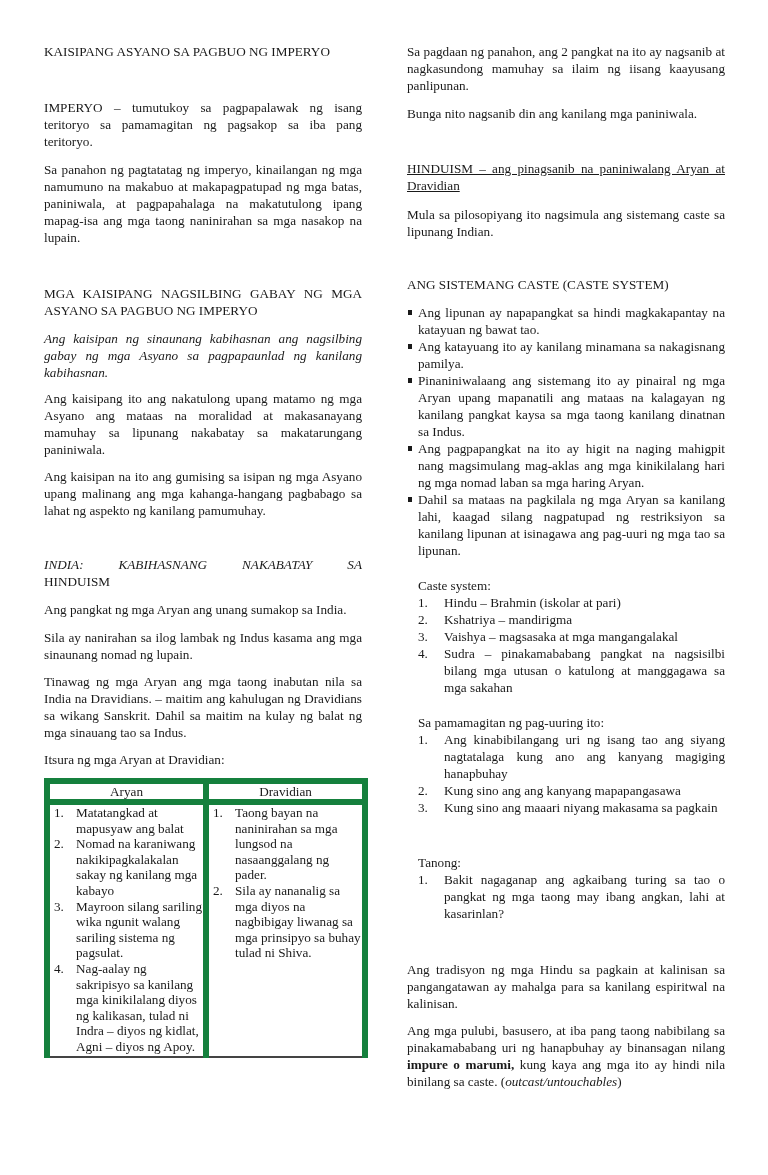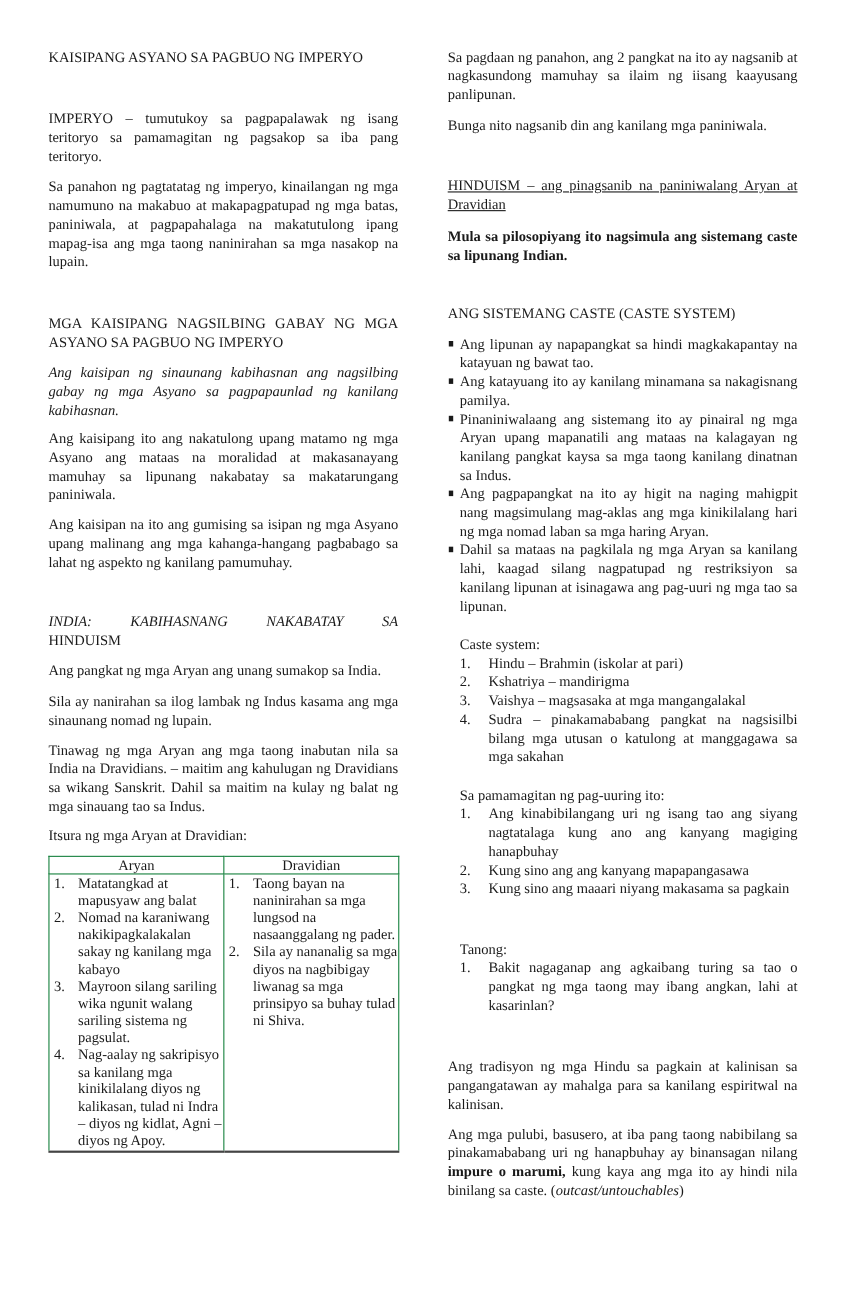--- a/index.html
+++ b/index.html
@@ -22,21 +22,21 @@
     width: 4px; height: 5px; background: #1a1a1a;
   }
   ol.num { list-style: none; margin: 0; padding: 0; }
   ol.num li { position: relative; padding-left: 26px; text-align: justify; }
   ol.num li .n { position: absolute; left: 0; top: 0; }
   table.cmp {
     border-collapse: collapse; width: 318px; table-layout: fixed;
     font-size: 13.2px; line-height: 15.6px;
   }
   table.cmp th, table.cmp td {
-    border: 1px solid #15803d; vertical-align: top; padding: 0 0 1px 0;
+    border: 6px solid #15803d; vertical-align: top; padding: 0 0 1px 0;
   }
   table.cmp th { font-weight: normal; text-align: center; padding: 0; line-height: 15px; }
   table.cmp td ol { list-style: none; margin: 0; padding: 0; }
   table.cmp td ol li { position: relative; padding-left: 26px; }
   table.cmp td ol li .n { position: absolute; left: 4px; }
   table.cmp tr:last-child td { border-bottom: 2px solid #444; }
   b { font-weight: bold; }
   i { font-style: italic; }
 </style>
 </head>
@@ -94,21 +94,21 @@
     </tbody>
       </table>
   </div>
 </div>
 
 <div class="col col-right">
   <p class="blk" style="top:43px;">Sa pagdaan ng panahon, ang 2 pangkat na ito ay nagsanib at nagkasundong mamuhay sa ilaim ng iisang kaayusang panlipunan.</p>
   <p class="blk" style="top:105px;">Bunga nito nagsanib din ang kanilang mga paniniwala.</p>
 
   <p class="blk" style="top:160px;text-decoration:underline;">HINDUISM – ang pinagsanib na paniniwalang Aryan at Dravidian</p>
-  <p class="blk" style="top:206px;font-weight:bold;">Mula sa pilosopiyang ito nagsimula ang sistemang caste sa lipunang Indian.</p>
+  <p class="blk" style="top:206px;">Mula sa pilosopiyang ito nagsimula ang sistemang caste sa lipunang Indian.</p>
 
   <p class="blk heading" style="top:276px;">ANG SISTEMANG CASTE (CASTE SYSTEM)</p>
 
   <ul class="sq blk" style="top:304px;">
     <li>Ang lipunan ay napapangkat sa hindi magkakapantay na katayuan ng bawat tao.</li>
     <li>Ang katayuang ito ay kanilang minamana sa nakagisnang pamilya.</li>
     <li>Pinaniniwalaang ang sistemang ito ay pinairal ng mga Aryan upang mapanatili ang mataas na kalagayan ng kanilang pangkat kaysa sa mga taong kanilang dinatnan sa Indus.</li>
     <li>Ang pagpapangkat na ito ay higit na naging mahigpit nang magsimulang mag-aklas ang mga kinikilalang hari ng mga nomad laban sa mga haring Aryan.</li>
     <li>Dahil sa mataas na pagkilala ng mga Aryan sa kanilang lahi, kaagad silang nagpatupad ng restriksiyon sa kanilang lipunan at isinagawa ang pag-uuri ng mga tao sa lipunan.</li>
   </ul>

